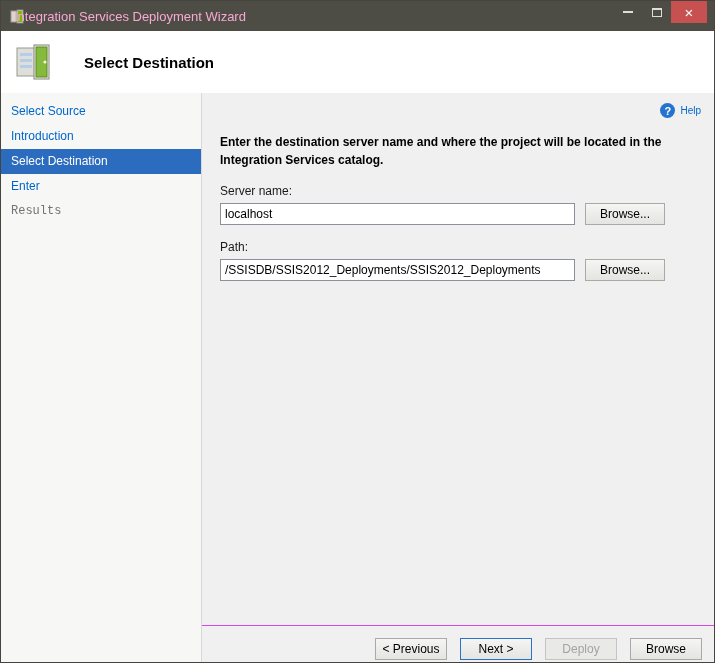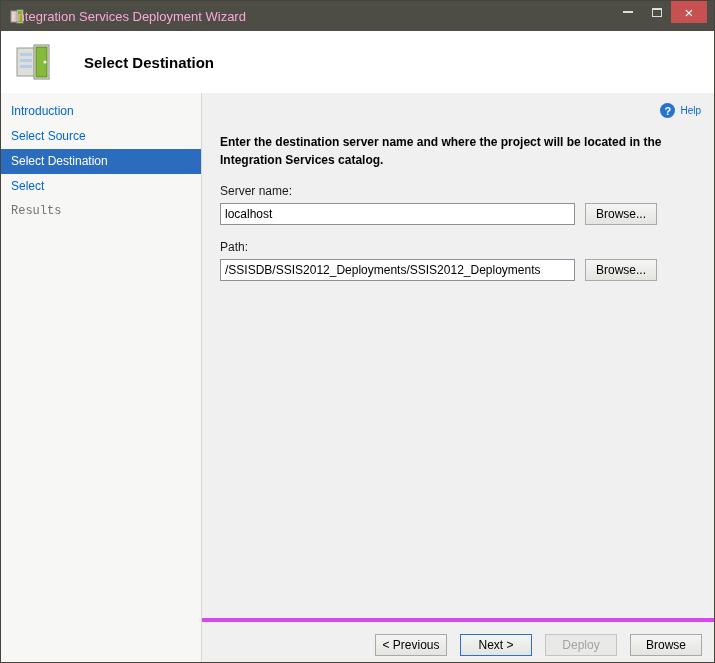--- a/index.html
+++ b/index.html
@@ -85,28 +85,28 @@
   .text-input {
     width:355px; height:22px;
     border:1px solid #8a9199; background:#ffffff;
     font-size:12px; padding:0 4px; font-family:inherit; color:#000;
   }
   .btn {
     height:22px; font-size:12px; font-family:inherit; color:#000000;
     background:linear-gradient(#f5f5f4, #e4e4e1);
     border:1px solid #a9a9a6; cursor:pointer;
   }
-  .browse-btn { width:72px; }
+  .browse-btn { width:80px; }
 
   
   .footer {
     margin-top:auto;
-    border-top:4px solid #d946ef;
+    border-top:1px solid #d946ef;
     padding:12px 12px 0 0;
-    height:44px;
+    height:37px;
     display:flex; justify-content:flex-end; gap:13px;
   }
   .footer .btn { width:72px; }
   .btn.default { border-color:#2a72c5; }
   .btn:disabled { color:#a3a3a0; border-color:#c4c4c1; background:#e9e9e7; cursor:default; }
 </style>
 </head>
 <body>
 
 <div class="window">
@@ -144,24 +144,24 @@
         <rect x="21" y="6" width="11" height="30" fill="#86ba3c" stroke="#5d8a22"></rect>
         <circle cx="30" cy="21" r="1.6" fill="#f2f2e8"></circle>
       </svg>
     </span>
     <h1 class="page-title">Select Destination</h1>
   </div>
 
   <div class="body">
 
     <div class="sidebar">
+      <div class="nav-item">Select Source</div>
       <div class="nav-item">Introduction</div>
-      <div class="nav-item">Select Source</div>
       <div class="nav-item active">Select Destination</div>
-      <div class="nav-item">Select</div>
+      <div class="nav-item">Enter</div>
       <div class="nav-item disabled">Results</div>
     </div>
 
     <div class="main">
 
       <div class="help-row">
         <span class="help-icon">?</span>
         <a class="help-link">Help</a>
       </div>
 

